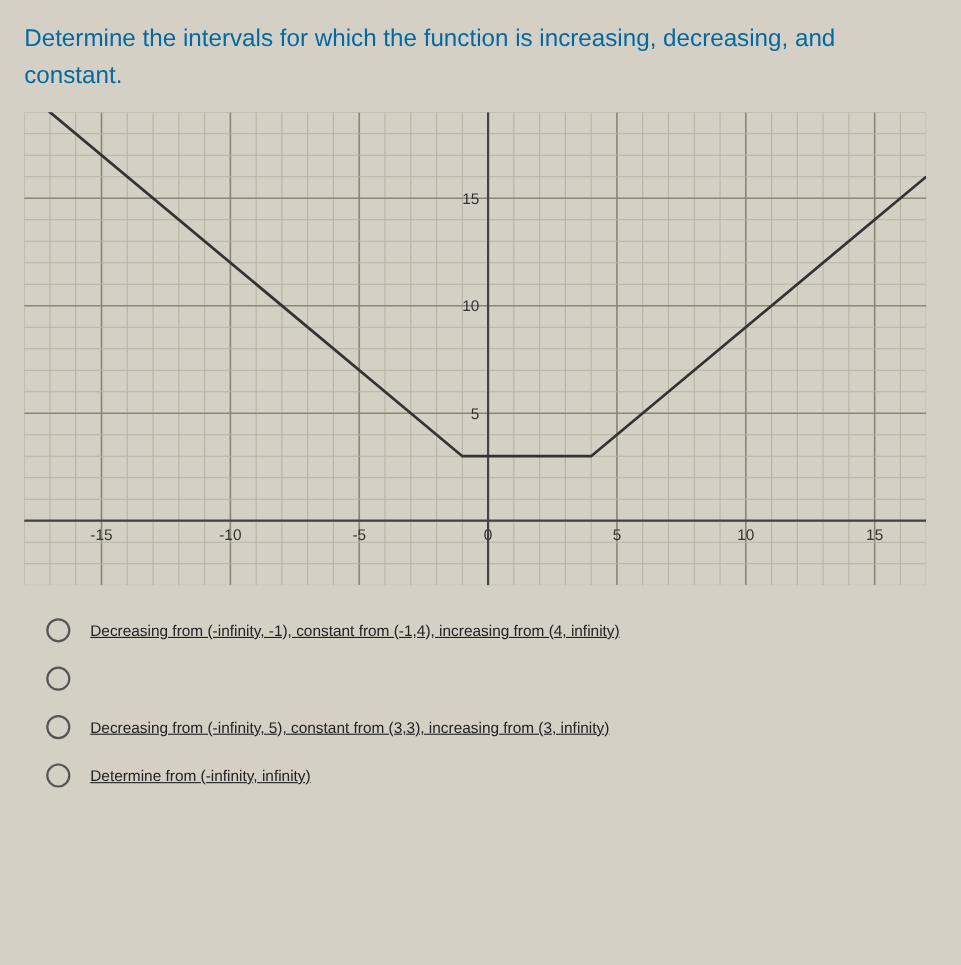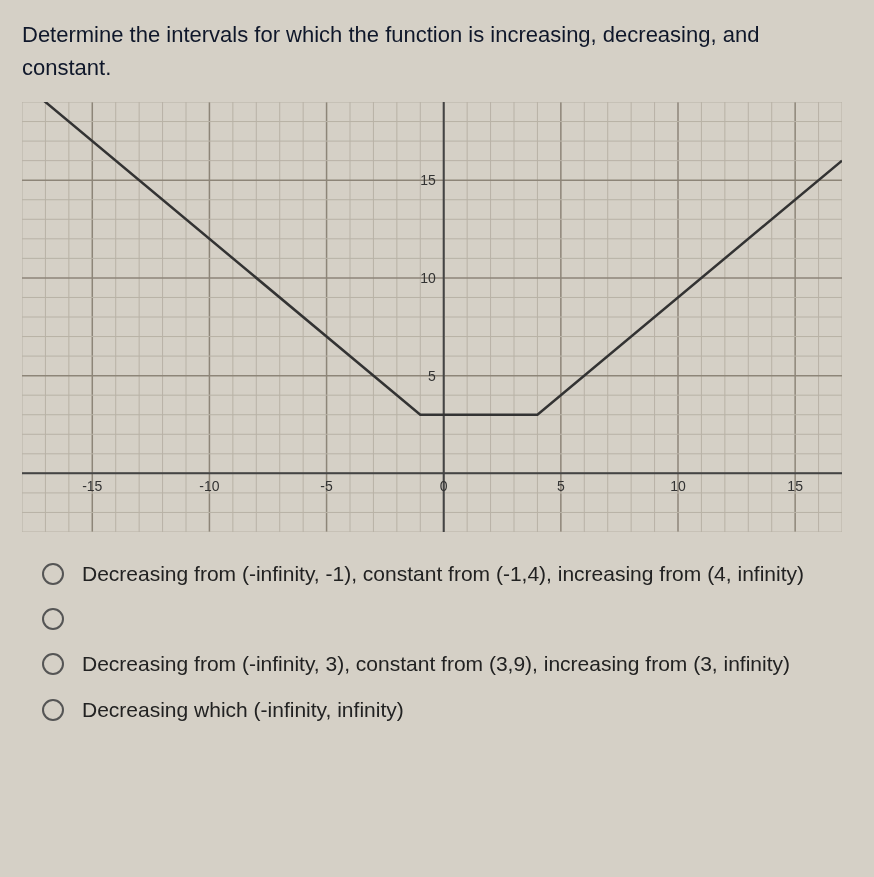--- a/index.html
+++ b/index.html
@@ -11,21 +11,21 @@
     padding: 18px 22px;
     color: #2a2a2a;
   }
   .question-block {
     width: 100%;
   }
   .question-text {
     font-size: 22px;
     line-height: 1.5;
     margin-bottom: 18px;
-    color: #0f172a;
+    color: #0369a1;
   }
   .chart-wrap {
     position: relative;
     width: 820px;
     height: 430px;
     margin-bottom: 30px;
   }
   svg { display:block; }
   .grid-line-minor { stroke: #b8b2a6; stroke-width: 1; }
   .grid-line-major { stroke: #8d8578; stroke-width: 1.5; }
@@ -37,21 +37,21 @@
     display: flex;
     align-items: center;
     margin: 22px 0;
     cursor: pointer;
   }
   .radio {
     width: 22px; height: 22px; border: 2px solid #555;
     border-radius: 50%; margin-right: 18px; flex-shrink: 0;
     background: transparent;
   }
-  .option-label { font-size: 21px; color: #222; }
+  .option-label { font-size: 14px; color: #222; text-decoration: underline; }
 </style>
 </head>
 <body>
 
 <div class="question-block">
   <p class="question-text">Determine the intervals for which the function is increasing, decreasing, and constant.</p>
 
   <div class="chart-wrap">
     <svg id="chart-svg" width="820" height="430">
         <line x1="0" y1="0" x2="0" y2="430" class="grid-line-minor"></line>
@@ -132,20 +132,20 @@
   <div class="options">
     <div class="option-row">
       <span class="radio"></span>
       <span class="option-label">Decreasing from (-infinity, -1), constant from (-1,4), increasing from (4, infinity)</span>
     </div>
     <div class="option-row">
       <span class="radio"></span>
     </div>
     <div class="option-row">
       <span class="radio"></span>
-      <span class="option-label">Decreasing from (-infinity, 3), constant from (3,9), increasing from (3, infinity)</span>
+      <span class="option-label">Decreasing from (-infinity, 5), constant from (3,3), increasing from (3, infinity)</span>
     </div>
     <div class="option-row">
       <span class="radio"></span>
-      <span class="option-label">Decreasing which (-infinity, infinity)</span>
+      <span class="option-label">Determine from (-infinity, infinity)</span>
     </div>
   </div>
 </div>
 
 </body></html>

